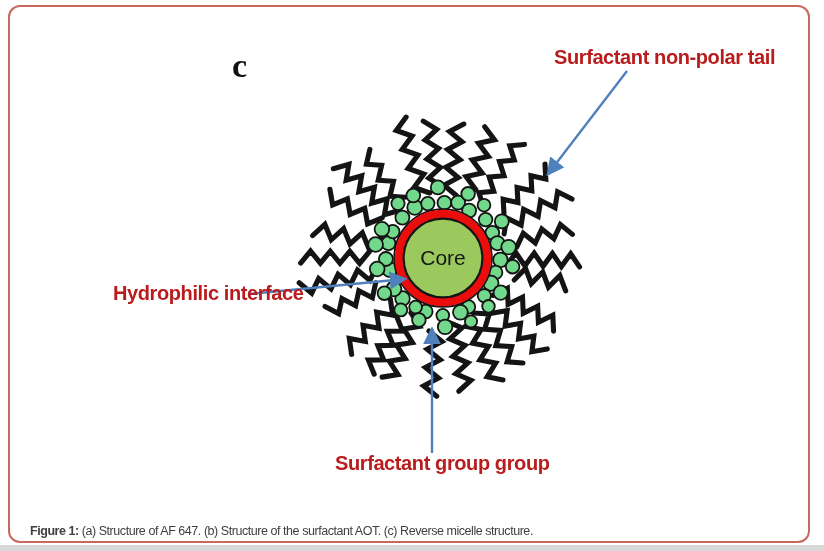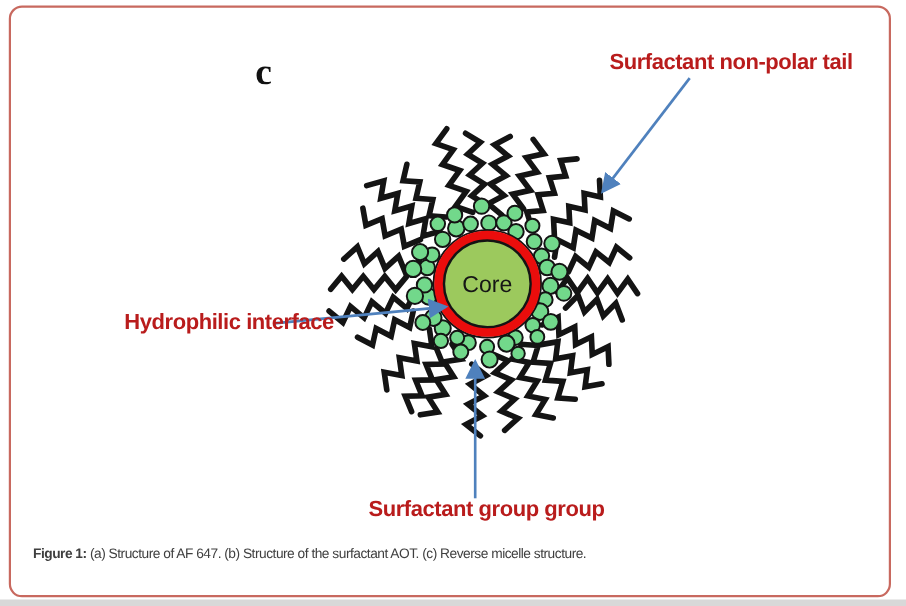--- a/index.html
+++ b/index.html
@@ -21,21 +21,21 @@
   }
   .diagram-svg{position:absolute;left:0;top:0;width:824px;height:551px;}
   .callout{
     position:absolute;font-weight:700;font-size:20px;letter-spacing:-0.4px;
     color:#b91c1c;white-space:nowrap;
   }
   .tail-label{left:554px;top:46px;}
   .interface-label{left:74px;top:282px;margin-left:39px;}
   .head-label{left:335px;top:452px;}
   .caption{
-    position:absolute;left:30px;top:496px;width:760px;
+    position:absolute;left:30px;top:524px;width:760px;
     font-size:12.5px;letter-spacing:-0.45px;color:#3f3f3f;white-space:nowrap;
   }
   .caption .prefix{font-weight:700;}
   .core-text{
     font-family:"Liberation Sans",sans-serif;font-size:21px;fill:#161616;
   }
 </style>
 </head>
 <body>
 

